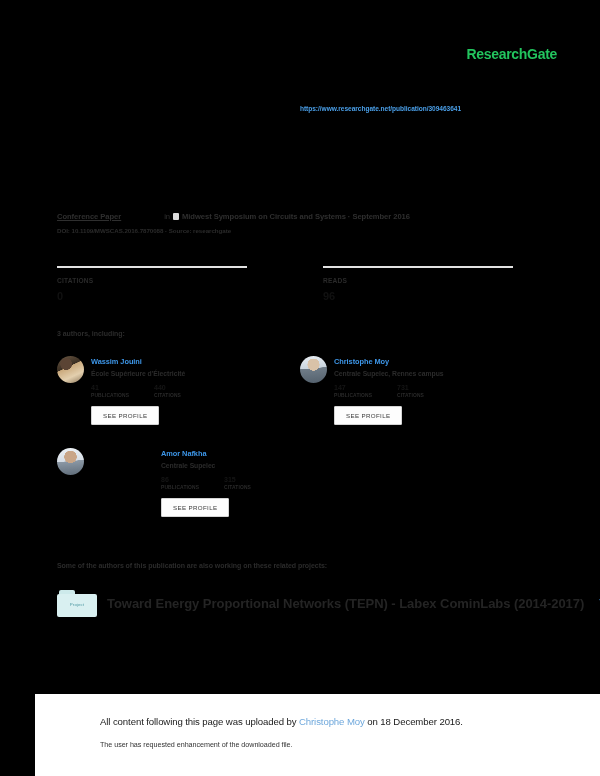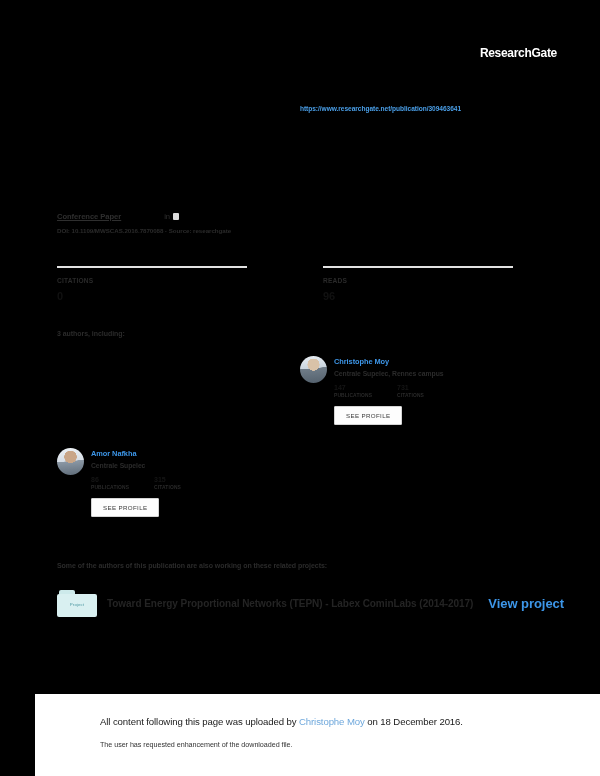--- a/index.html
+++ b/index.html
@@ -22,24 +22,24 @@
     width: 600px;
     height: 776px;
     background: #000000;
   }
 
   
   .rg-logo {
     position: absolute;
     right: 43px;
     top: 46px;
-    font-size: 12px;
+    font-size: 14px;
     font-weight: bold;
     letter-spacing: -0.3px;
-    color: #ffffff;
+    color: #22c55e;
     font-family: "Liberation Sans", sans-serif;
   }
 
   .pub-url {
     position: absolute;
     left: 300px;
     top: 105px;
     font-size: 6.6px;
     font-weight: bold;
     color: #4a9fe8;
@@ -127,21 +127,21 @@
   }
 
   .author {
     position: absolute;
     display: flex;
     gap: 7px;
     width: 230px;
   }
   .author.a0 { left: 57px; top: 356px; }
   .author.a1 { left: 300px; top: 356px; }
-  .author.a2 { left: 57px; top: 448px; }
+  .author.a2 { left: 57px; top: 448px; justify-content: space-between; }
 
   .avatar {
     width: 27px;
     height: 27px;
     border-radius: 50%;
     flex: 0 0 27px;
     overflow: hidden;
     position: relative;
     background: #a9b4c0;
   }
@@ -249,21 +249,21 @@
   .folder .label {
     position: absolute;
     left: 0; top: 12px;
     width: 40px;
     text-align: center;
     font-size: 4.4px;
     color: #4e9aa3;
     letter-spacing: 0.1px;
   }
   .project-title {
-    font-size: 10px;
+    font-size: 13px;
     font-weight: bold;
     color: #242424;
     letter-spacing: -0.05px;
     white-space: nowrap;
   }
   .view-project {
     font-size: 13px;
     font-weight: bold;
     color: #3d96e8;
     letter-spacing: -0.05px;
@@ -309,39 +309,58 @@
 <div class="page">
 
   <div class="rg-logo">ResearchGate</div>
   <div class="pub-url">https://www.researchgate.net/publication/309463641</div>
 
   <div class="meta-block">
     <div class="meta-line1">
       <span class="meta-type">Conference Paper</span>
       <span class="meta-in">in</span>
       <span class="conf-icon"></span>
+      <span class="meta-venue">Midwest Symposium on Circuits and Systems · September 2016</span>
     </div>
     <div class="meta-line2">DOI: 10.1109/MWSCAS.2016.7870088 · Source: researchgate</div>
   </div>
 
   <div class="stats">
     <div class="stat-col">
       <div class="stat-rule"></div>
       <div class="stat-label">CITATIONS</div>
       <div class="stat-value">0</div>
     </div>
     <div class="stat-col second">
       <div class="stat-rule"></div>
       <div class="stat-label">READS</div>
       <div class="stat-value">96</div>
     </div>
   </div>
 
   <div class="authors-heading">3 authors, including:</div>
 
+  <div class="author a0">
+    <div class="avatar p0"></div>
+    <div class="author-info">
+      <div class="author-name">Wassim Jouini</div>
+      <div class="author-affil">École Supérieure d'Électricité</div>
+      <div class="author-stats">
+        <div class="astat">
+          <div class="astat-value">41</div>
+          <div class="astat-label">PUBLICATIONS</div>
+        </div>
+        <div class="astat">
+          <div class="astat-value">440</div>
+          <div class="astat-label">CITATIONS</div>
+        </div>
+      </div>
+      <div class="see-profile">SEE PROFILE</div>
+    </div>
+  </div>
 
   <div class="author a1">
     <div class="avatar p1"></div>
     <div class="author-info">
       <div class="author-name">Christophe Moy</div>
       <div class="author-affil">Centrale Supelec, Rennes campus</div>
       <div class="author-stats">
         <div class="astat">
           <div class="astat-value">147</div>
           <div class="astat-label">PUBLICATIONS</div>

